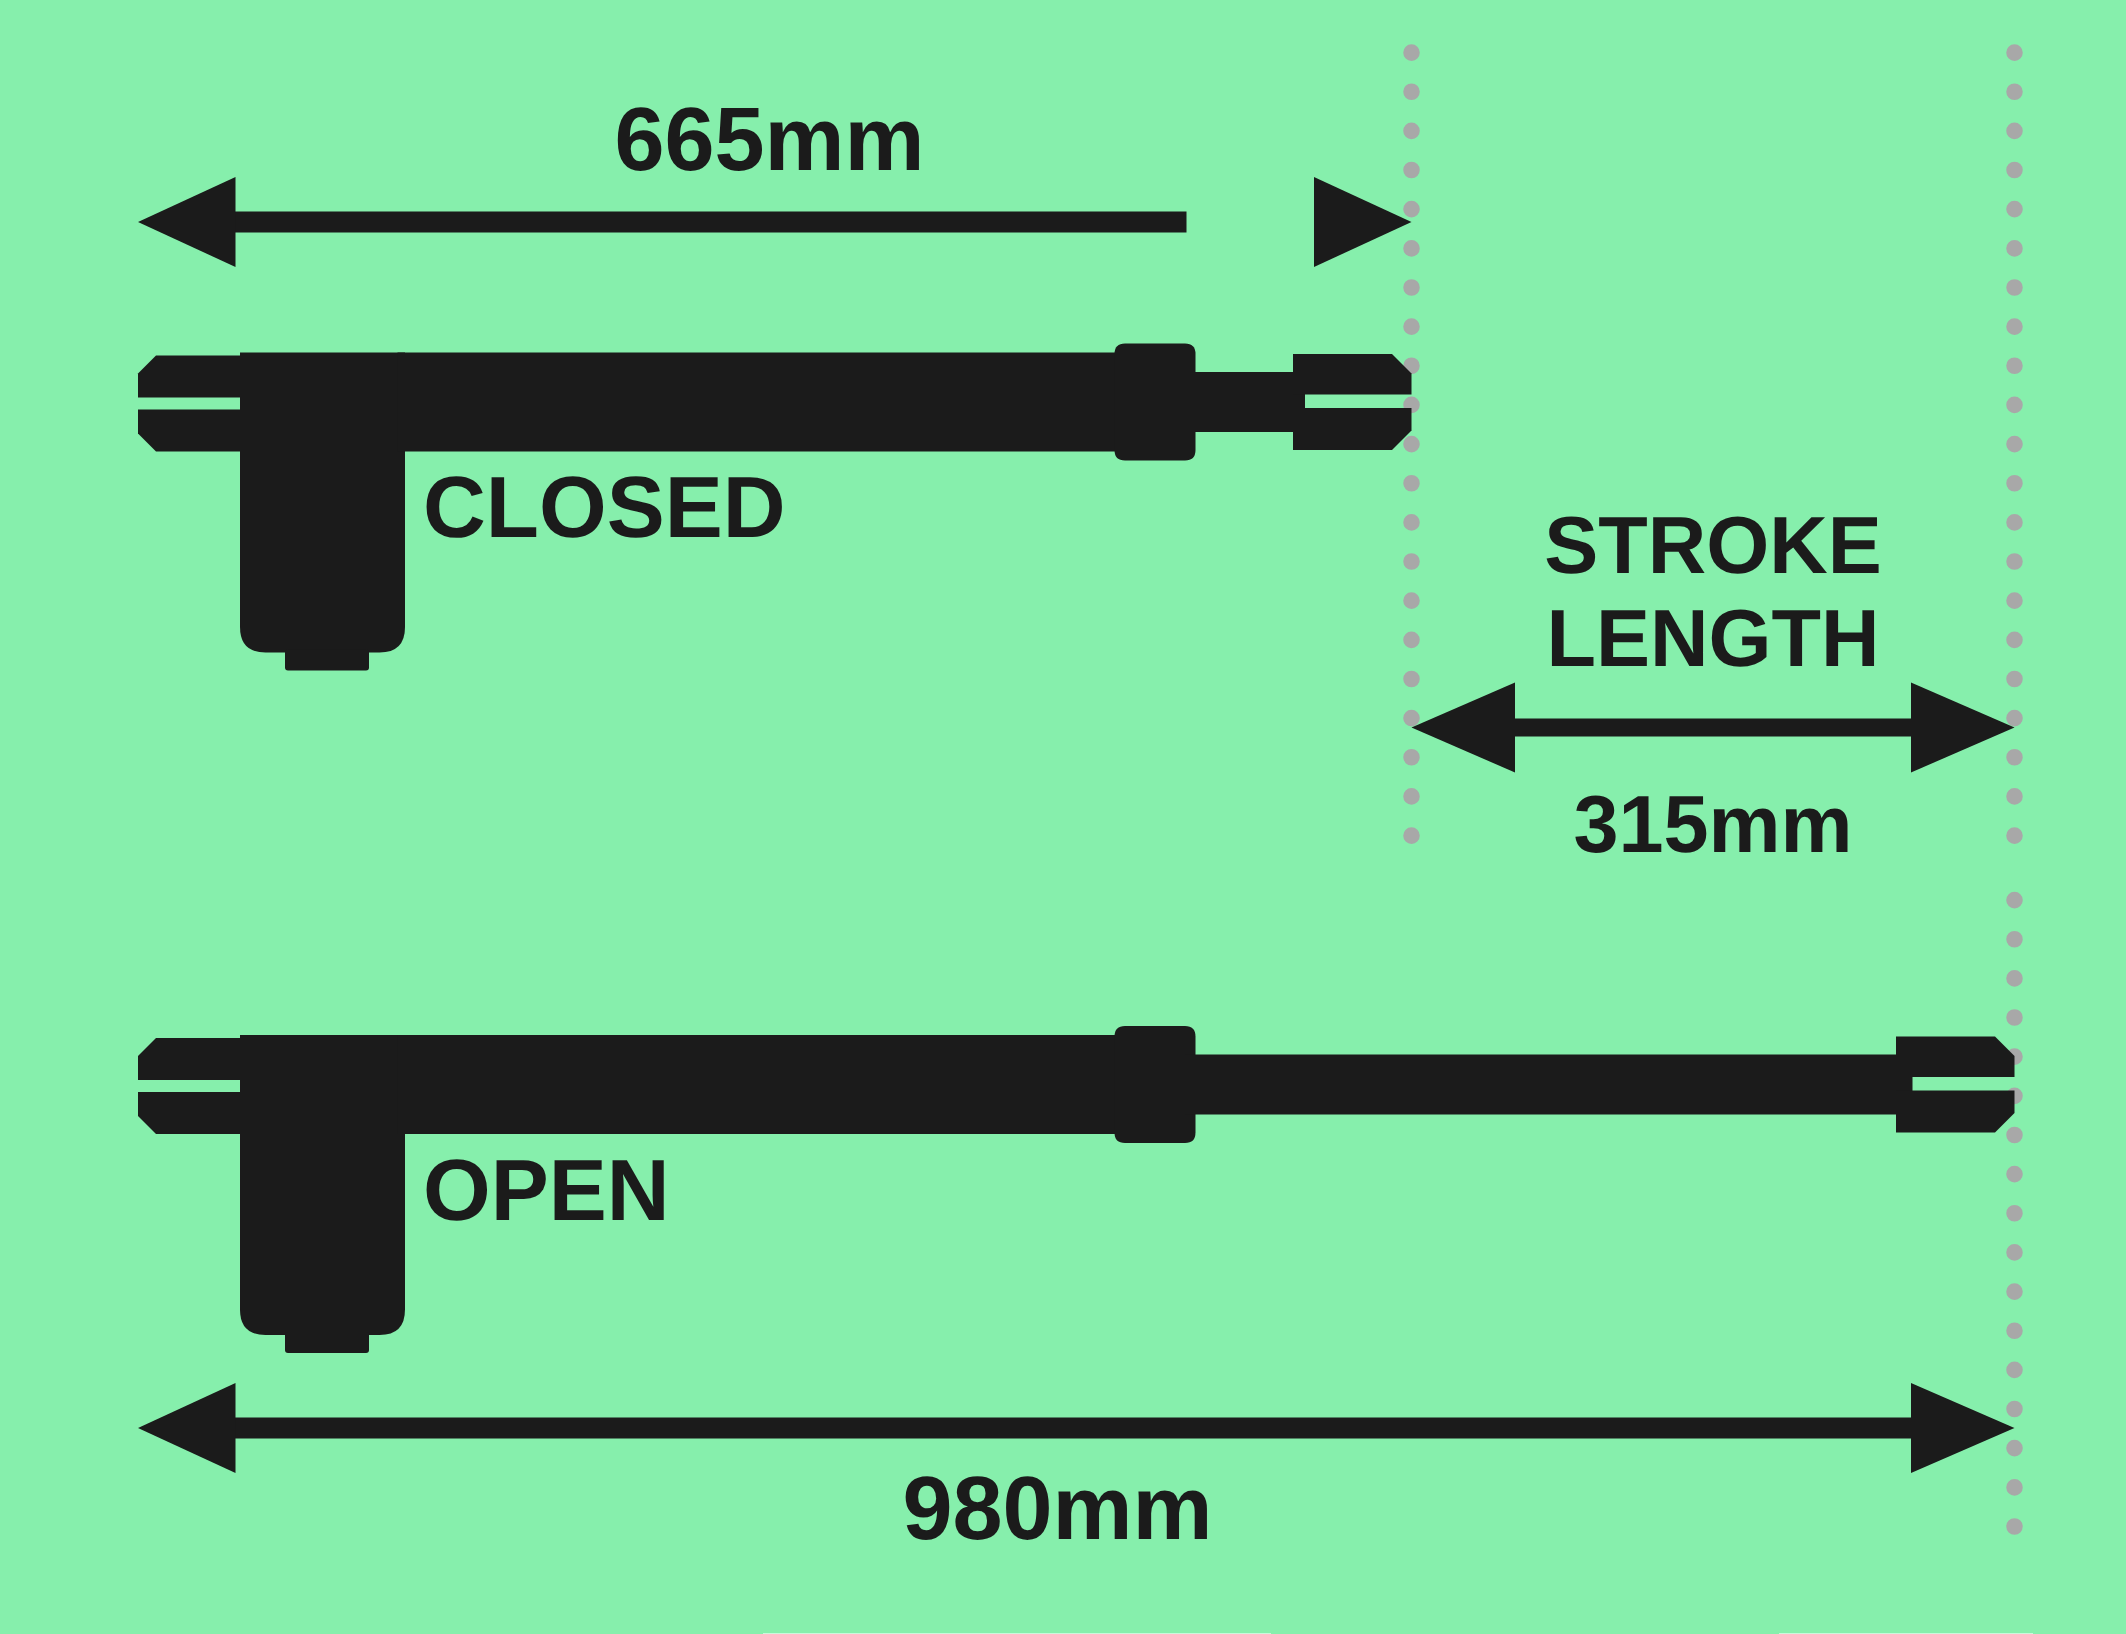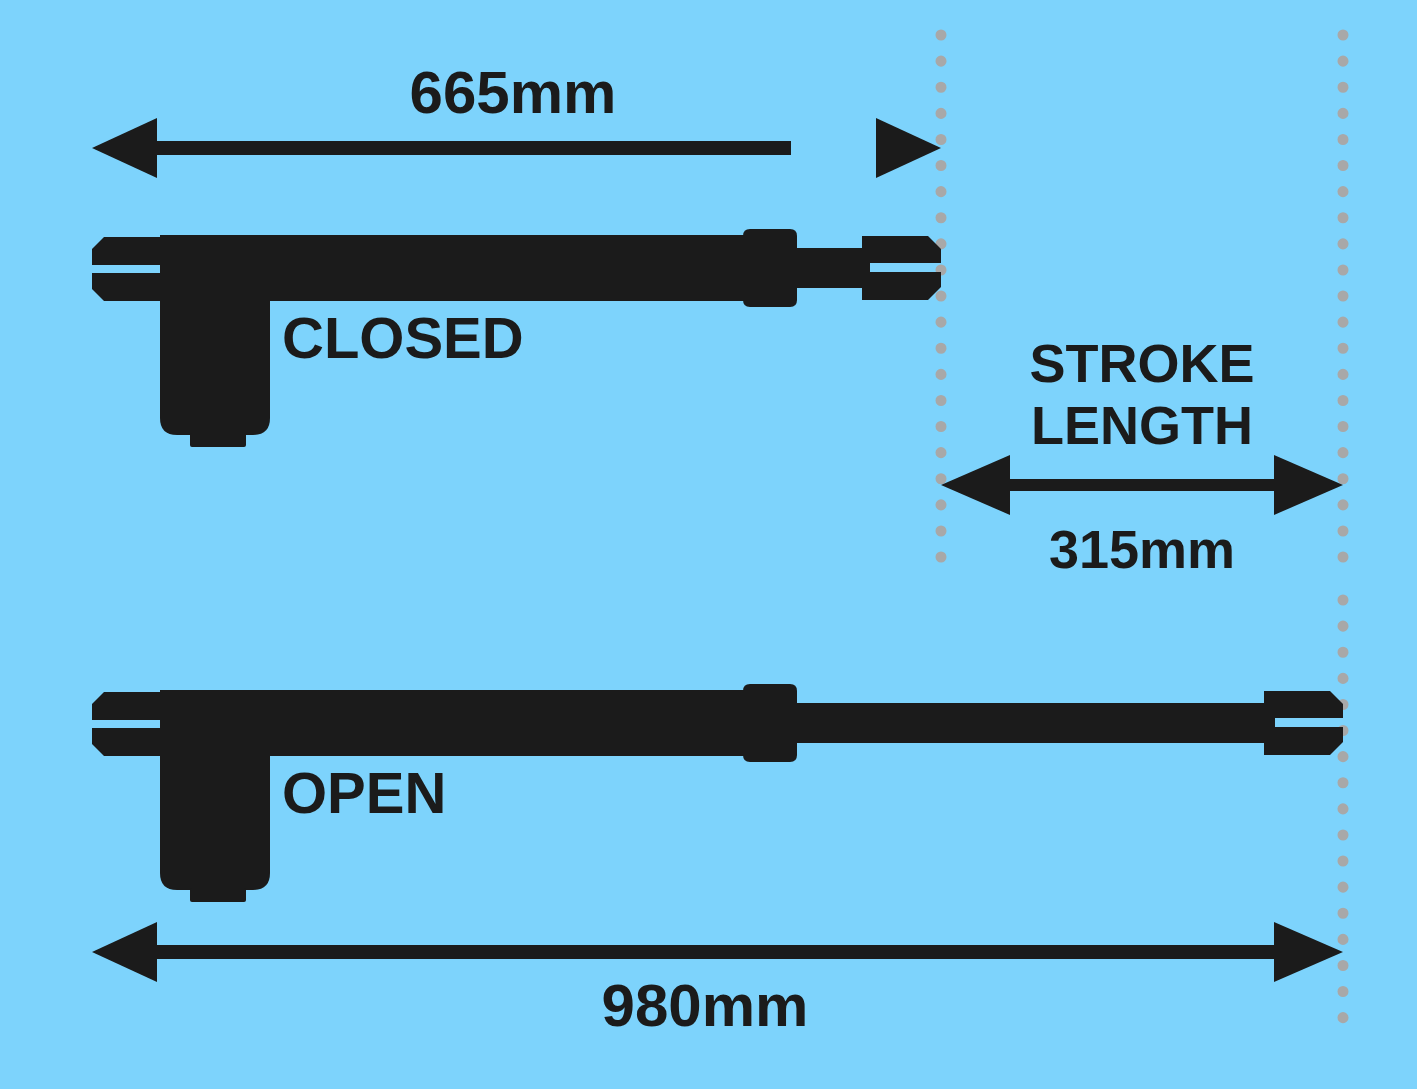--- a/index.html
+++ b/index.html
@@ -8,21 +8,21 @@
     padding: 0;
     background: #ffffff;
   }
   body {
     font-family: "Liberation Sans", sans-serif;
   }
   #diagram-root {
     position: relative;
     width: 1417px;
     height: 1089px;
-    background: #7dd3fc;
+    background: #86efac;
     overflow: hidden;
   }
   #diagram-svg {
     display: block;
     width: 1417px;
     height: 1089px;
   }
   .dim-text {
     font-family: "Liberation Sans", sans-serif;
     font-weight: 700;

